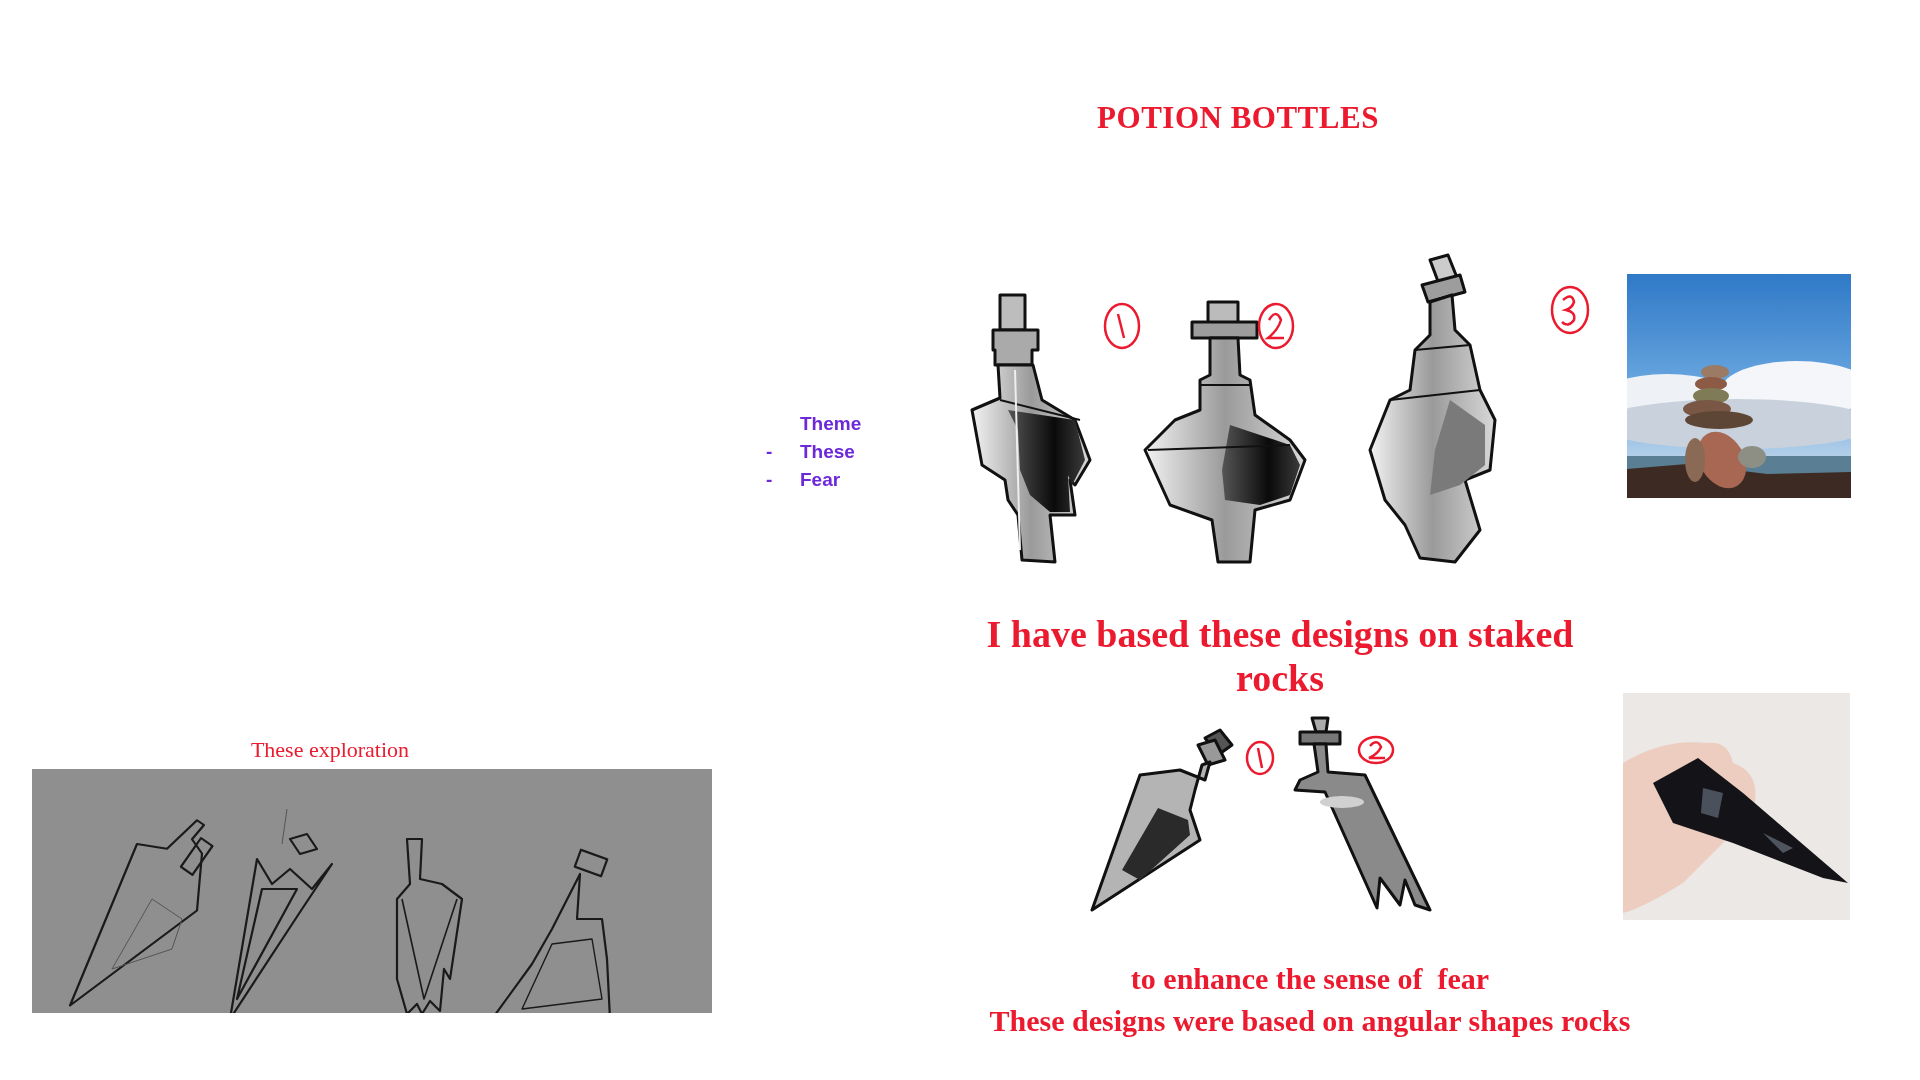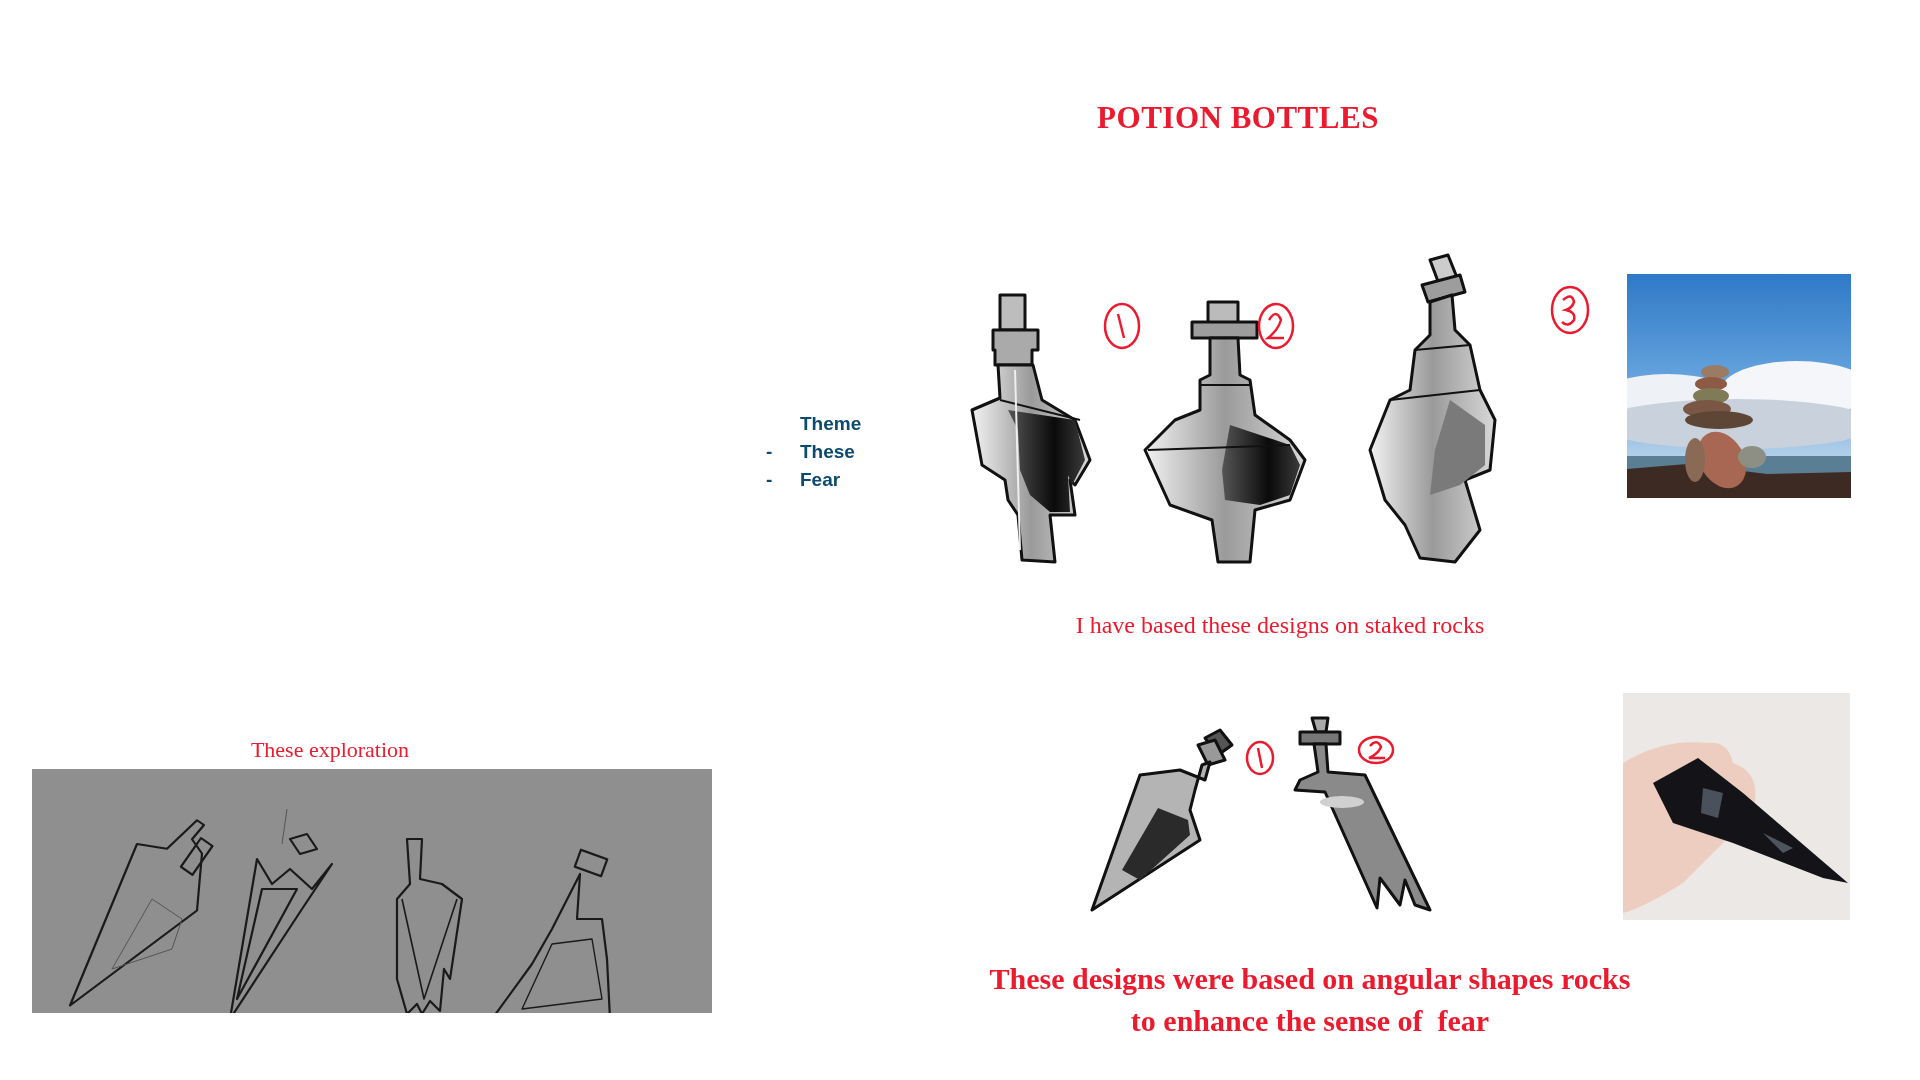--- a/index.html
+++ b/index.html
@@ -1,23 +1,23 @@
 <!DOCTYPE html>
 <html><head>
 <meta charset="utf-8">
 <style>
   html,body{margin:0;padding:0;}
   body{width:1920px;height:1080px;background:#ffffff;position:relative;overflow:hidden;font-family:"Liberation Serif",serif;}
   .abs{position:absolute;}
   .red{color:#ec1a2e;}
   #title{left:0;width:2476px;top:100px;text-align:center;font-size:31px;font-weight:bold;letter-spacing:0.5px;}
-  #theme{left:764px;top:410px;font-family:"Liberation Sans",sans-serif;font-weight:bold;font-size:19px;color:#0c4a6e;line-height:28px;}
+  #theme{left:764px;top:410px;font-family:"Liberation Sans",sans-serif;font-weight:bold;font-size:19px;color:#6d28d9;line-height:28px;}
   #theme .row{display:flex;}
   #theme .dash{width:34px;text-align:left;padding-left:2px;}
-  #cap1{left:940px;width:680px;top:612px;text-align:center;font-size:24px;font-weight:normal;}
+  #cap1{left:940px;width:680px;top:612px;text-align:center;font-size:38px;font-weight:bold;}
   #cap2{left:900px;width:820px;top:958px;text-align:center;font-size:30px;font-weight:bold;line-height:42px;}
   #expl-label{left:180px;width:300px;top:737px;text-align:center;font-size:22px;}
   #panel{left:32px;top:769px;width:680px;height:244px;background:#8f8f8f;}
   .photo{overflow:hidden;}
   #rockphoto{left:1627px;top:274px;width:224px;height:224px;}
   #obsidian{left:1623px;top:693px;width:227px;height:227px;background:#e9e6e4;}
   .num{stroke:#ec1a2e;fill:none;stroke-width:2.5;}
 </style>
 </head>
 <body>
@@ -148,22 +148,22 @@
   <svg width="227" height="227" viewBox="0 0 227 227">
     <rect width="227" height="227" fill="#ebe8e6"></rect>
     <path d="M0,70 Q40,45 85,50 Q105,48 110,70 Q140,80 130,120 Q100,150 60,190 Q20,215 0,220 Z" fill="#eccdbf"></path>
     <path d="M30,90 L75,65 L120,100 L225,190 L200,185 L110,150 L50,130 Z" fill="#141418"></path>
     <path d="M80,95 L100,100 L95,125 L78,120 Z" fill="#6e7a8a" opacity="0.6"></path>
     <path d="M140,140 L170,155 L160,160 Z" fill="#8894a4" opacity="0.5"></path>
   </svg>
 </div>
 
 <div id="cap2" class="abs red">
+  <div style="white-space:pre;">to enhance the sense of  fear</div>
   <div>These designs were based on angular shapes rocks</div>
-  <div style="white-space:pre;">to enhance the sense of  fear</div>
 </div>
 
 <div id="expl-label" class="abs red">These exploration</div>
 
 <div id="panel" class="abs">
   <svg width="680" height="244" viewBox="0 0 680 244" fill="none" stroke="#1a1a1a" stroke-width="2.2" stroke-linejoin="round">
     <g>
       <polygon points="38,270 105,100 135,105 155,85 165,75 172,80 160,95 170,110 165,170" transform="translate(0,-20) scale(1,0.95)"></polygon>
       <rect x="158" y="70" width="14" height="35" transform="rotate(35 165 87)"></rect>
       <path d="M80,200 L120,130 L150,150 L140,180 Z" stroke="#555" stroke-width="1"></path>

